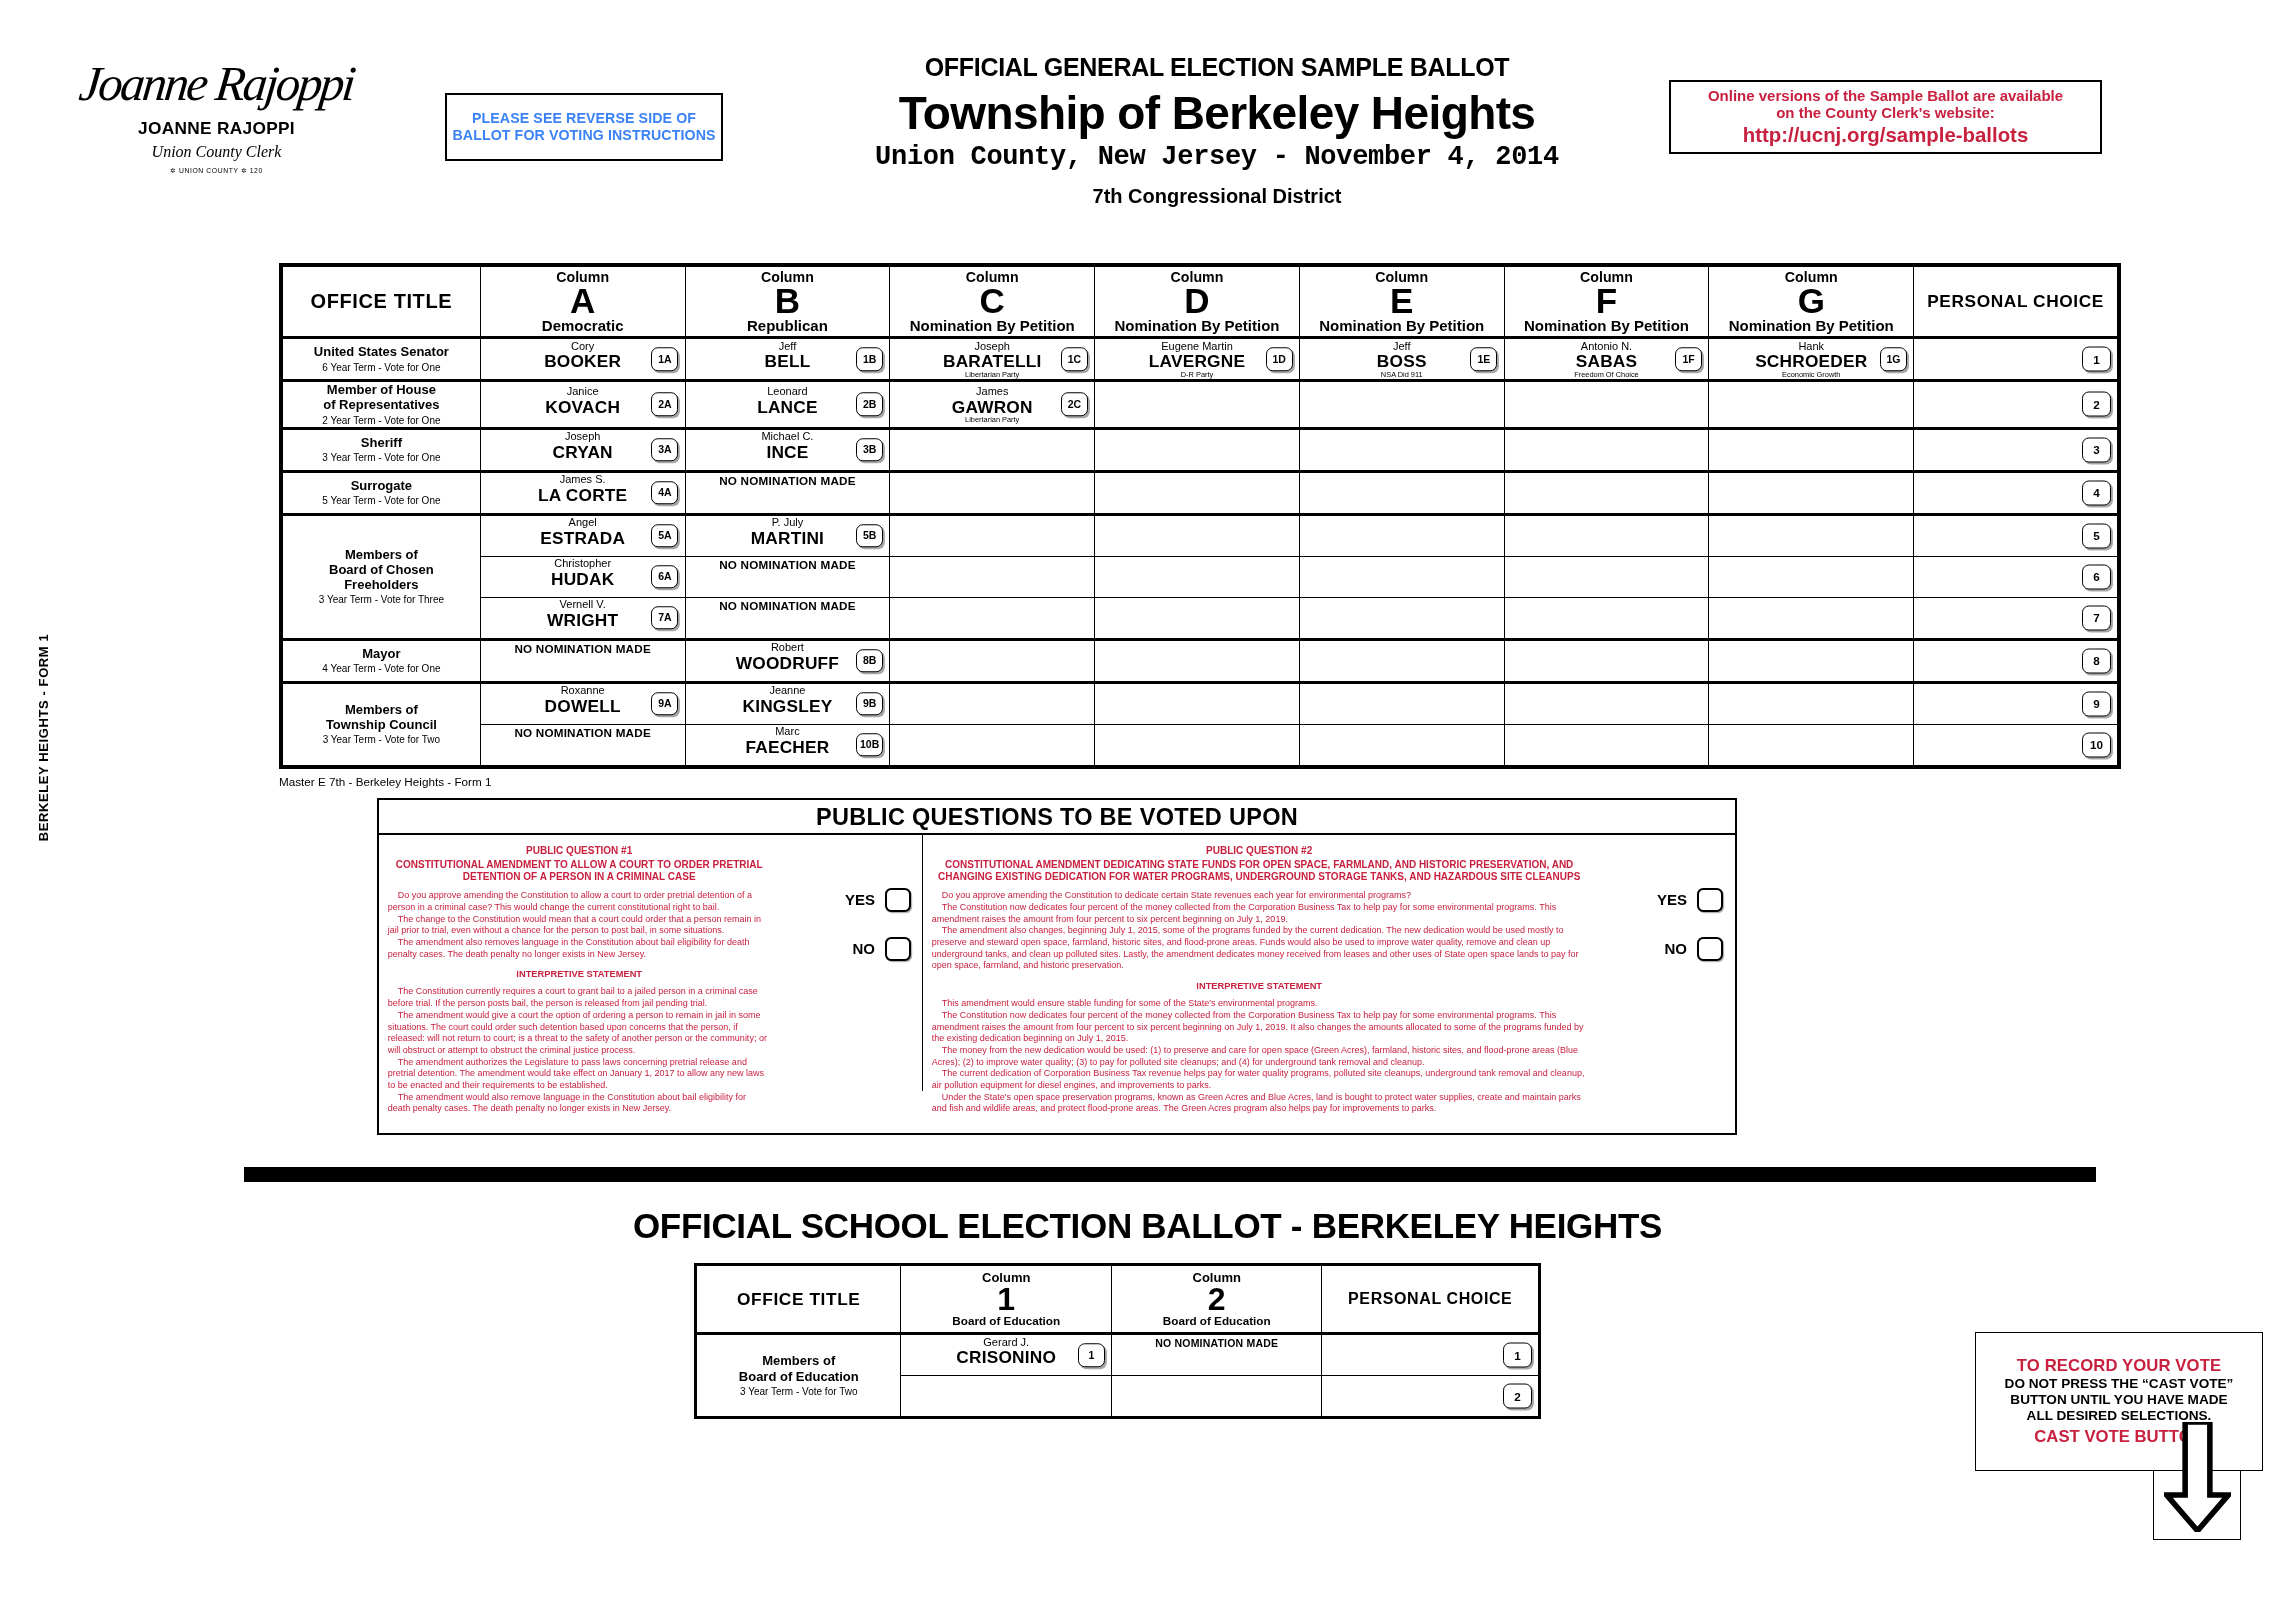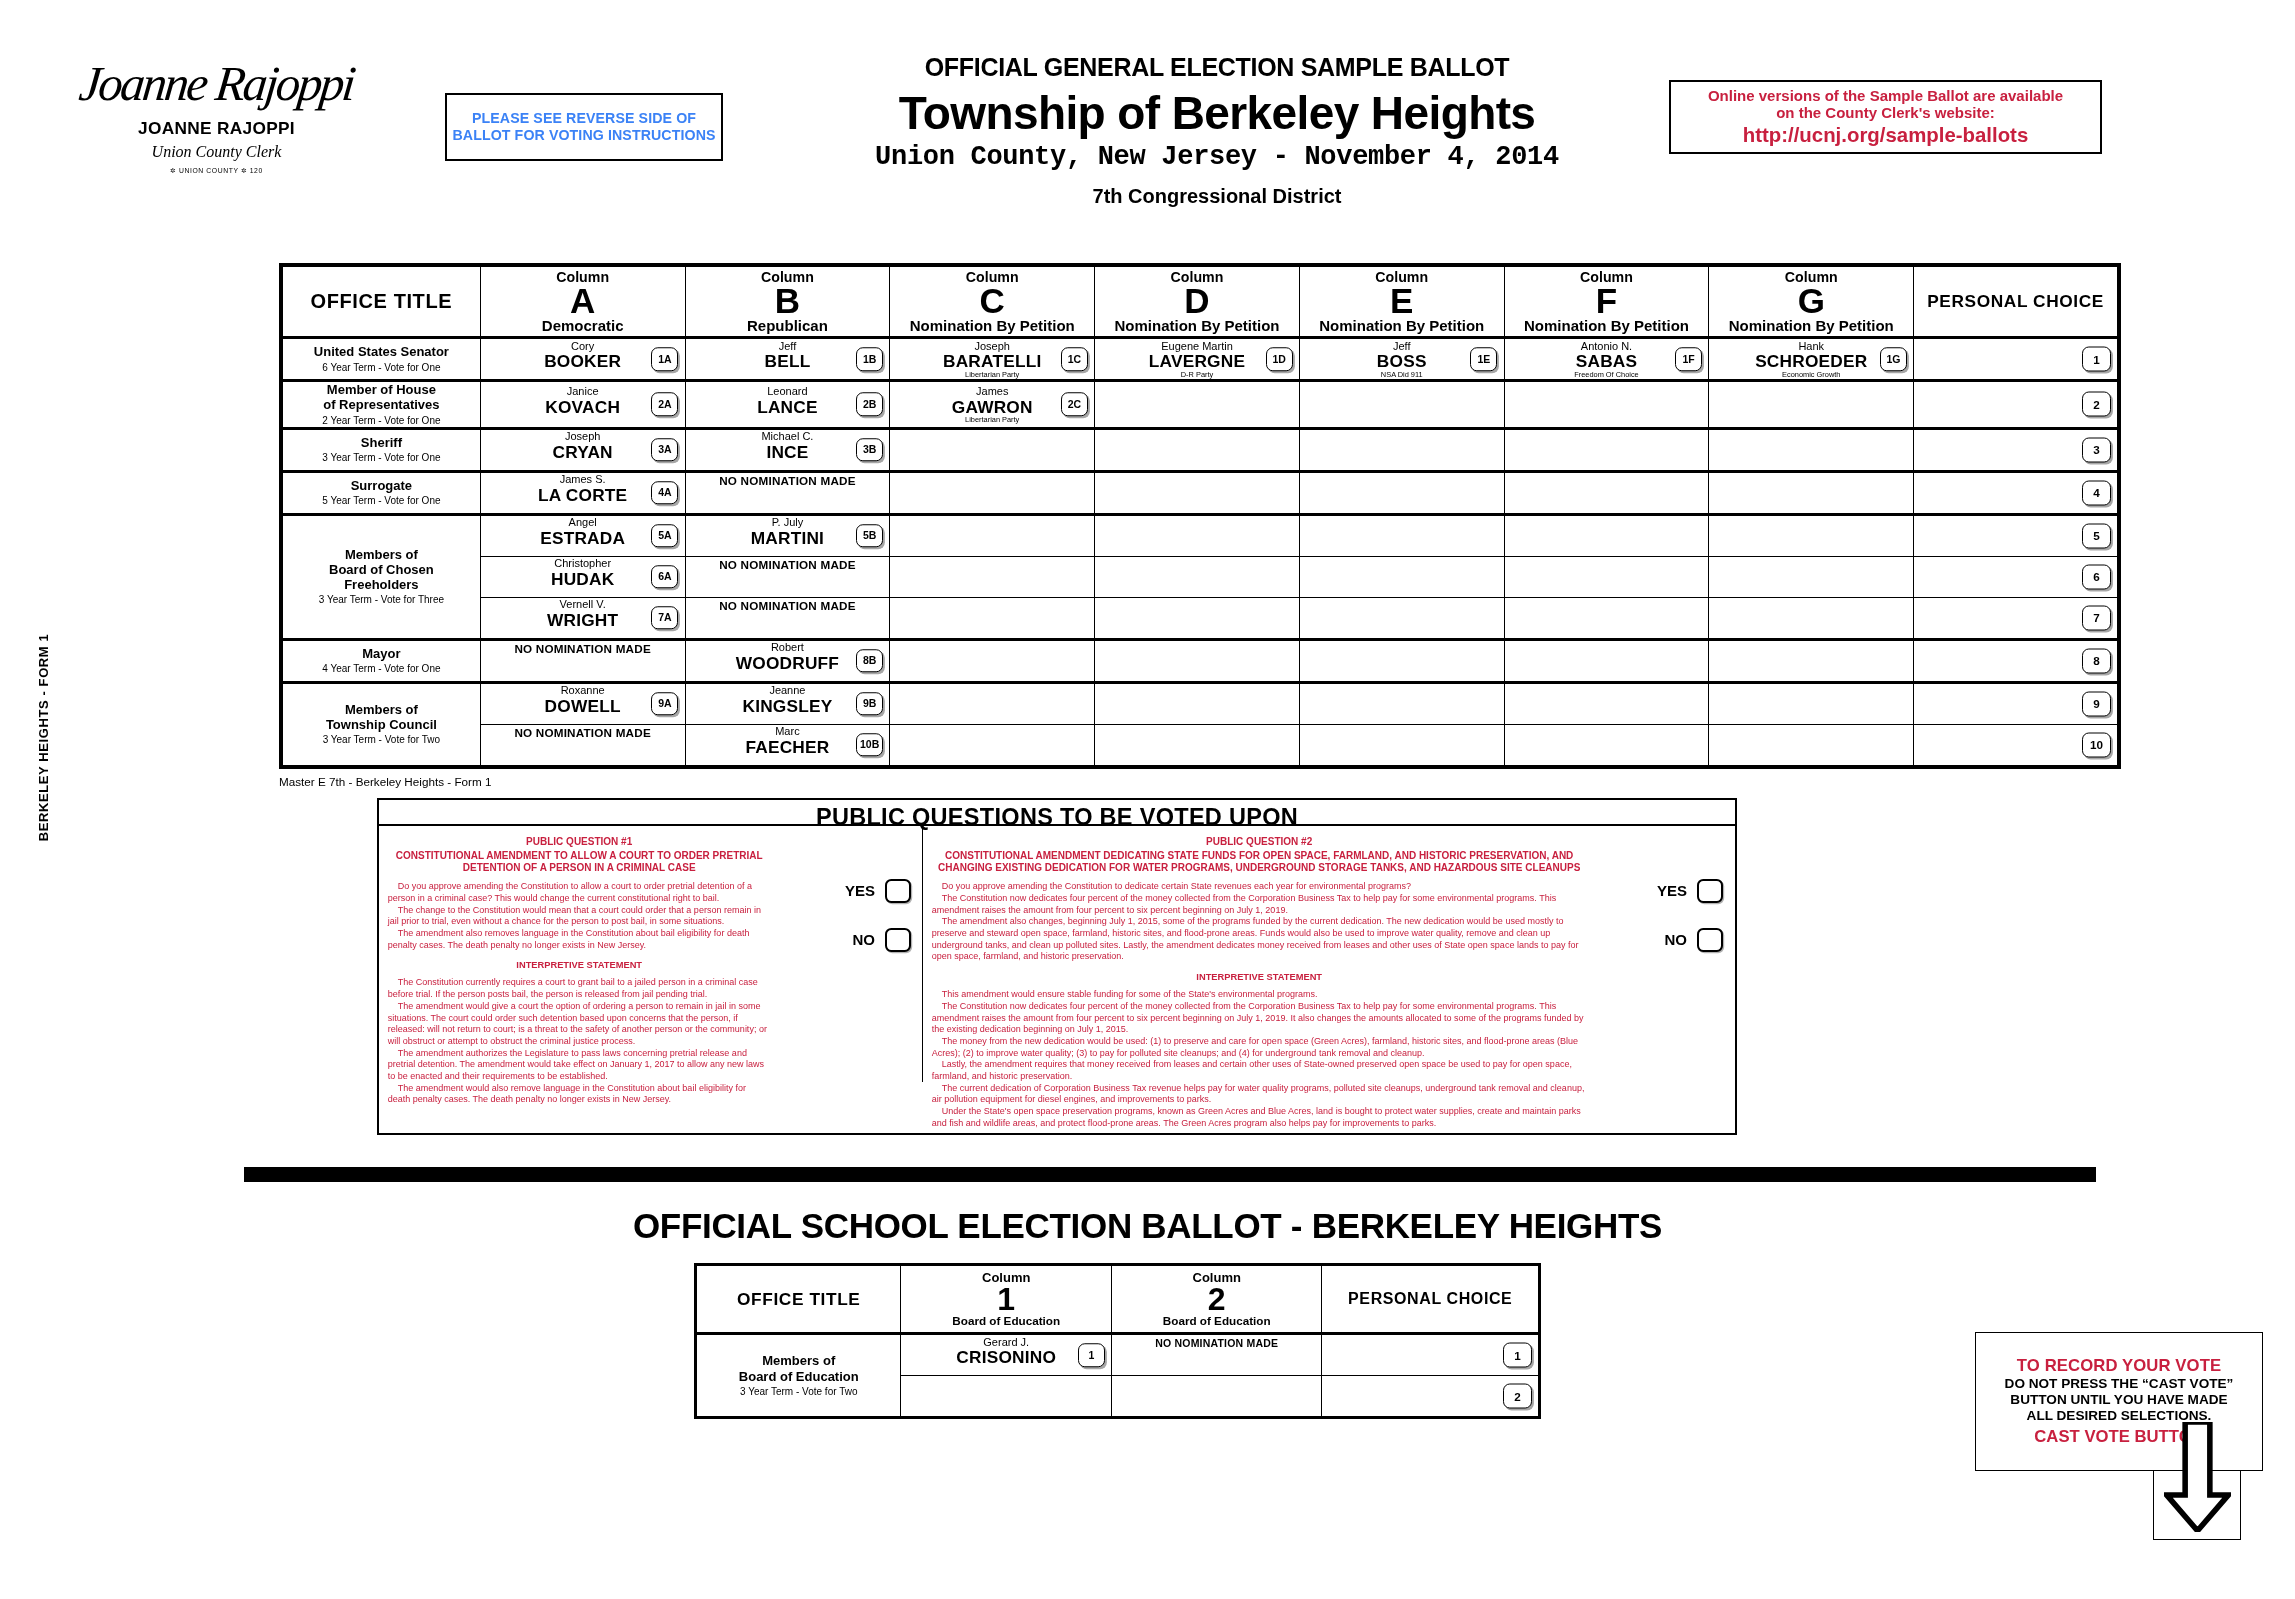--- a/index.html
+++ b/index.html
@@ -77,21 +77,21 @@
   .btn.pc { width:28.4px; height:25px; font-size:11.7px; }
 
   .thickrow td { border-top:3.1px solid #000 !important; }
   .pc-cell { position:relative; }
 
   #master-label { position:absolute; left:279px; top:775px; font-size:11.7px; }
 
   
   #pq { position:absolute; left:377px; top:798px; width:1360px; height:337px;
         border:2.5px solid #000; background:#fff; }
-  #pq-title { height:26px; border-bottom:2.5px solid #000; text-align:center;
+  #pq-title { height:35px; border-bottom:2.5px solid #000; text-align:center;
     font-size:23.5px; font-weight:bold; letter-spacing:0.3px; line-height:35px; }
   #pq-body { display:flex; height:256px; }
   .pq-col { position:relative; padding:10px 8.7px 5px 8.7px; }
   .pq-col.left  { width:544px; border-right:1.9px solid #000; }
   .pq-col.right { width:811px; }
   .pq-head { color:#c8203f; font-weight:bold; text-align:center; line-height:1.2; }
   .pq-num  { font-size:10px; }
   .pq-sub  { font-size:10px; margin-top:1.9px; }
   .pq-text { color:#c8203f; font-size:9px; line-height:1.3; margin-top:7.4px; text-align:left;}
   .pq-text p { margin:0; text-indent:10px; }
@@ -584,21 +584,20 @@
         <div class="pq-text" id="pq2-text">
             <p>Do you approve amending the Constitution to dedicate certain State revenues each year for environmental programs?</p>
             <p>The Constitution now dedicates four percent of the money collected from the Corporation Business Tax to help pay for some environmental programs. This amendment raises the amount from four percent to six percent beginning on July 1, 2019.</p>
             <p>The amendment also changes, beginning July 1, 2015, some of the programs funded by the current dedication. The new dedication would be used mostly to preserve and steward open space, farmland, historic sites, and flood-prone areas. Funds would also be used to improve water quality, remove and clean up underground tanks, and clean up polluted sites. Lastly, the amendment dedicates money received from leases and other uses of State open space lands to pay for open space, farmland, and historic preservation.</p>
           </div>
         <div class="pq-interp-h">INTERPRETIVE STATEMENT</div>
         <div class="pq-text" id="pq2-interp">
             <p>This amendment would ensure stable funding for some of the State's environmental programs.</p>
             <p>The Constitution now dedicates four percent of the money collected from the Corporation Business Tax to help pay for some environmental programs. This amendment raises the amount from four percent to six percent beginning on July 1, 2019. It also changes the amounts allocated to some of the programs funded by the existing dedication beginning on July 1, 2015.</p>
             <p>The money from the new dedication would be used: (1) to preserve and care for open space (Green Acres), farmland, historic sites, and flood-prone areas (Blue Acres); (2) to improve water quality; (3) to pay for polluted site cleanups; and (4) for underground tank removal and cleanup.</p>
-            <p>Lastly, the amendment requires that money received from leases and certain other uses of State-owned preserved open space be used to pay for open space, farmland, and historic preservation.</p>
             <p>The current dedication of Corporation Business Tax revenue helps pay for water quality programs, polluted site cleanups, underground tank removal and cleanup, air pollution equipment for diesel engines, and improvements to parks.</p>
             <p>Under the State's open space preservation programs, known as Green Acres and Blue Acres, land is bought to protect water supplies, create and maintain parks and fish and wildlife areas, and protect flood-prone areas. The Green Acres program also helps pay for improvements to parks.</p>
           </div>
       </div>
       <div class="yn" style="top:53px;">
         <span class="lab">YES</span>
         <span class="box"></span>
       </div>
       <div class="yn" style="top:102px;">
         <span class="lab">NO</span>

